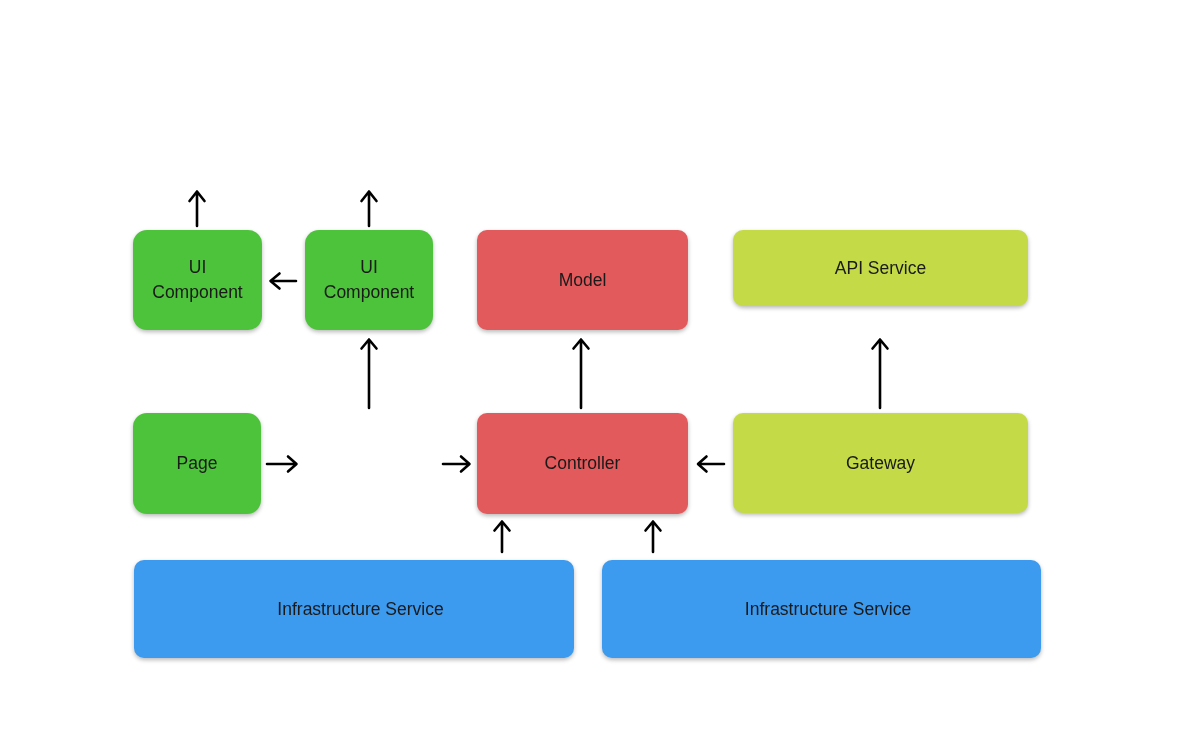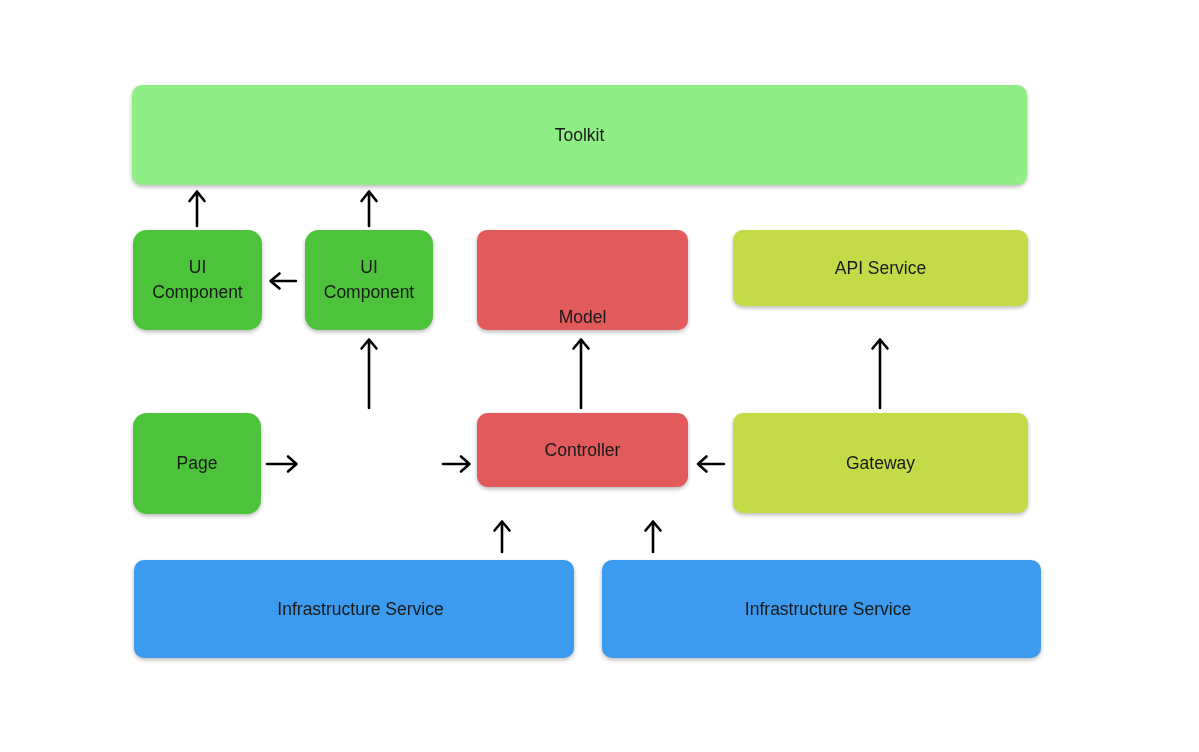--- a/index.html
+++ b/index.html
@@ -31,25 +31,25 @@
 
   .fill-toolkit        { background: var(--toolkit, #90EE86); }
   .fill-component      { background: var(--component, #4CC33A); border-radius: 14px; }
   .fill-mvc            { background: var(--mvc, #E25A5C); }
   .fill-service        { background: var(--service, #C4DB47); }
   .fill-infrastructure { background: var(--infrastructure, #3C9AEF); padding-left: 13px; }
 
   .pos-toolkit    { left: 132px; top:  85px; width: 895px; height: 100px; }
   .pos-ui1        { left: 133px; top: 230px; width: 129px; height: 100px; }
   .pos-ui2        { left: 305px; top: 230px; width: 128px; height: 100px; }
-  .pos-model      { left: 477px; top: 230px; width: 211px; height: 100px; align-items: flex-end; }
+  .pos-model      { left: 477px; top: 230px; width: 211px; height: 100px; }
   .pos-api        { left: 733px; top: 230px; width: 295px; height: 76px; }
   .pos-page       { left: 133px; top: 413px; width: 128px; height: 101px; }
   .pos-container  { left: 305px; top: 413px; width: 128px; height: 101px; }
-  .pos-controller { left: 477px; top: 413px; width: 211px; height: 74px; border-radius: 11px; }
+  .pos-controller { left: 477px; top: 413px; width: 211px; height: 101px; }
   .pos-gateway    { left: 733px; top: 413px; width: 295px; height: 100px; }
   .pos-infra1     { left: 134px; top: 560px; width: 427px; height:  98px; }
   .pos-infra2     { left: 602px; top: 560px; width: 426px; height:  98px; }
 
   svg.edges {
     position: absolute;
     left: 0; top: 0;
     width: 1199px;
     height: 752px;
     pointer-events: none;
@@ -74,23 +74,20 @@
     <path d="M369 408 L369 341 M361.5 348.5 L369 339.5 L376.5 348.5"></path>
     <path d="M581 408 L581 341 M573.5 348.5 L581 339.5 L588.5 348.5"></path>
     <path d="M880 408 L880 341 M872.5 348.5 L880 339.5 L887.5 348.5"></path>
     <path d="M267 464 L295 464 M288 456.5 L296.5 464 L288 471.5"></path>
     <path d="M443 464 L468 464 M461 456.5 L469.5 464 L461 471.5"></path>
     <path d="M724 464 L699 464 M706.5 456.5 L698 464 L706.5 471.5"></path>
     <path d="M502 552 L502 523 M494.5 530.5 L502 521.5 L509.5 530.5"></path>
     <path d="M653 552 L653 523 M645.5 530.5 L653 521.5 L660.5 530.5"></path>
   </svg>
 
-  <div class="node fill-toolkit pos-toolkit">
-    <span class="label">Toolkit</span>
-  </div>
 
   <div class="node fill-component pos-ui1">
     <span class="label">UI Component</span>
   </div>
 
   <div class="node fill-component pos-ui2">
     <span class="label">UI Component</span>
   </div>
 
   <div class="node fill-mvc pos-model">

